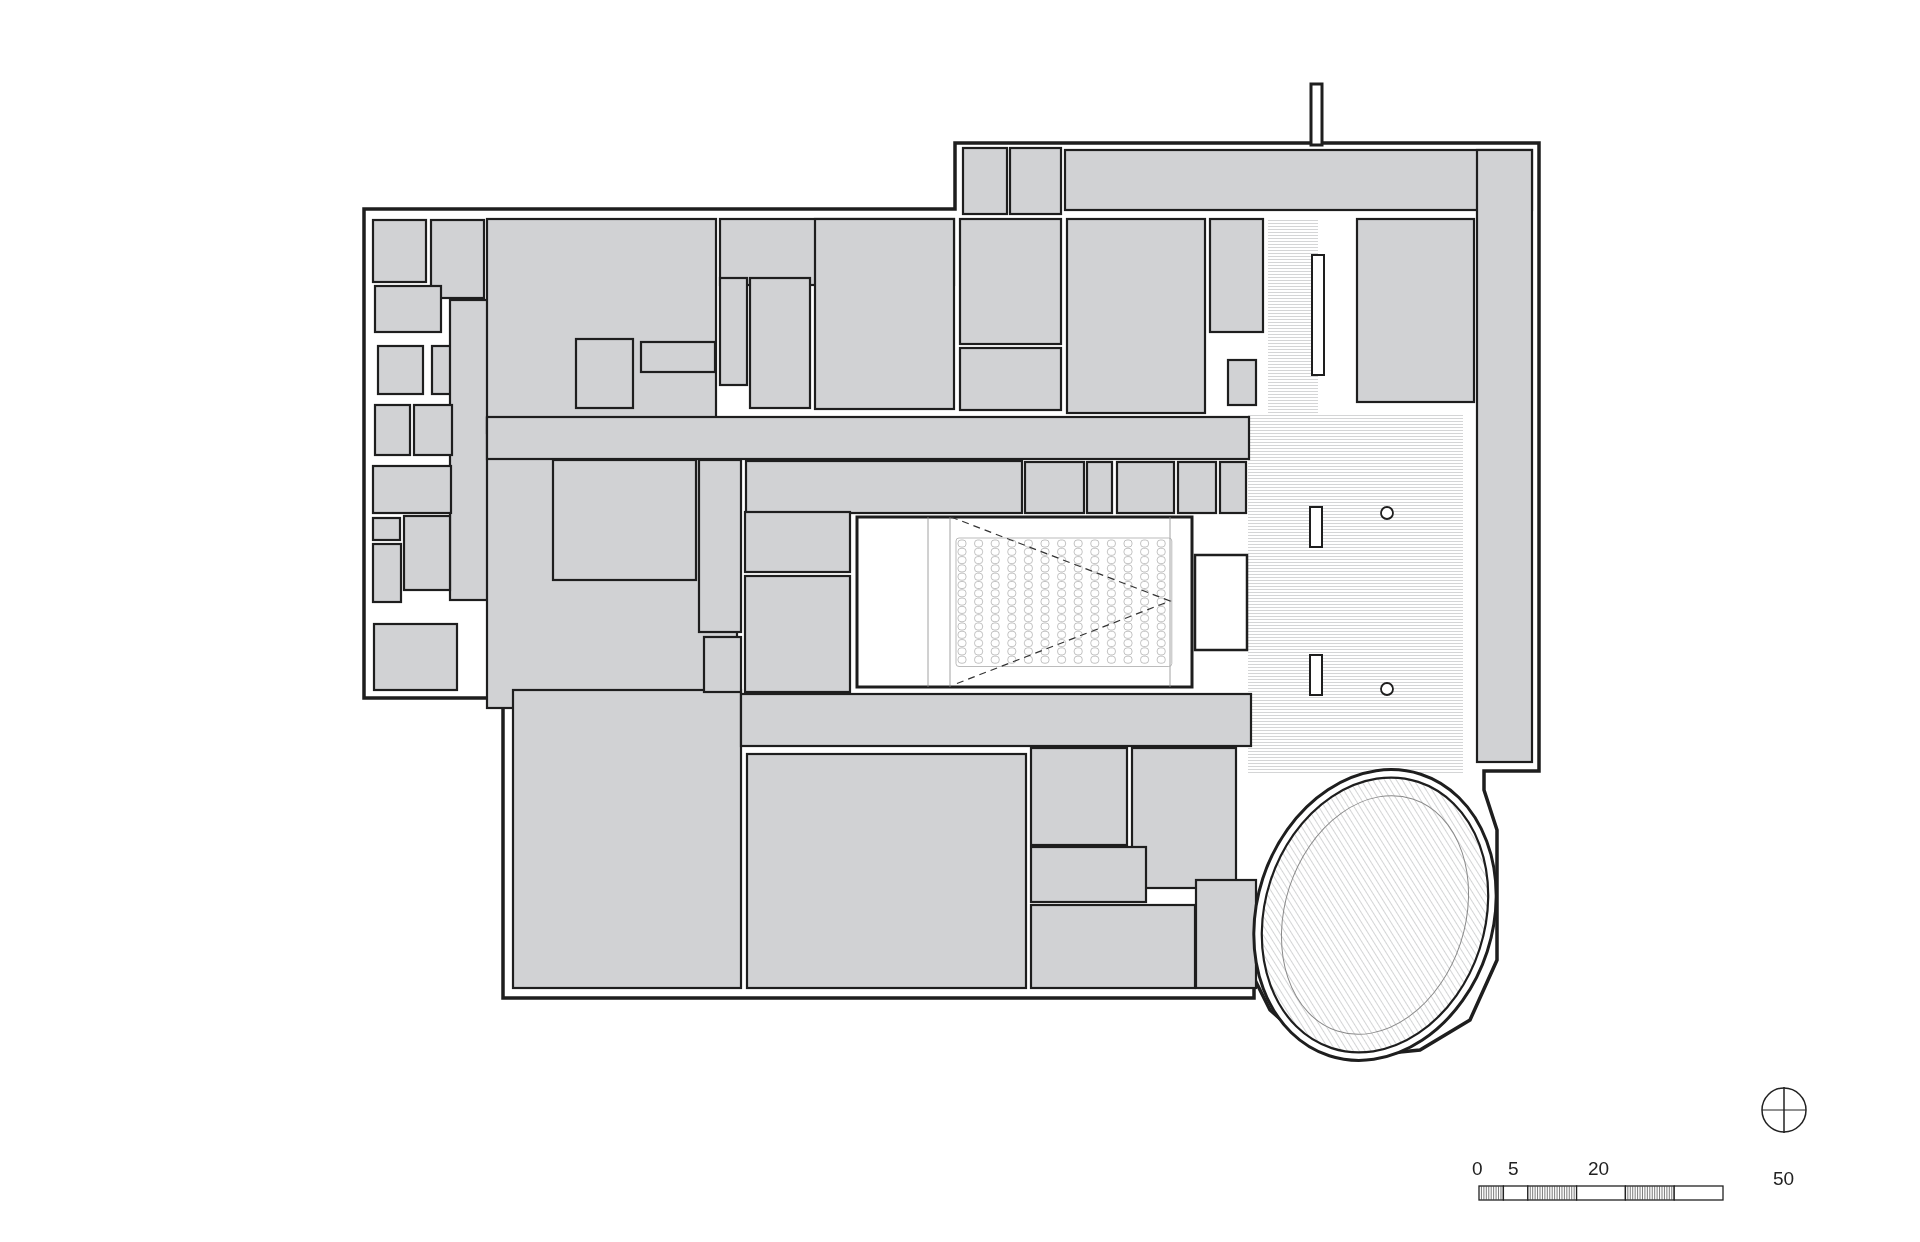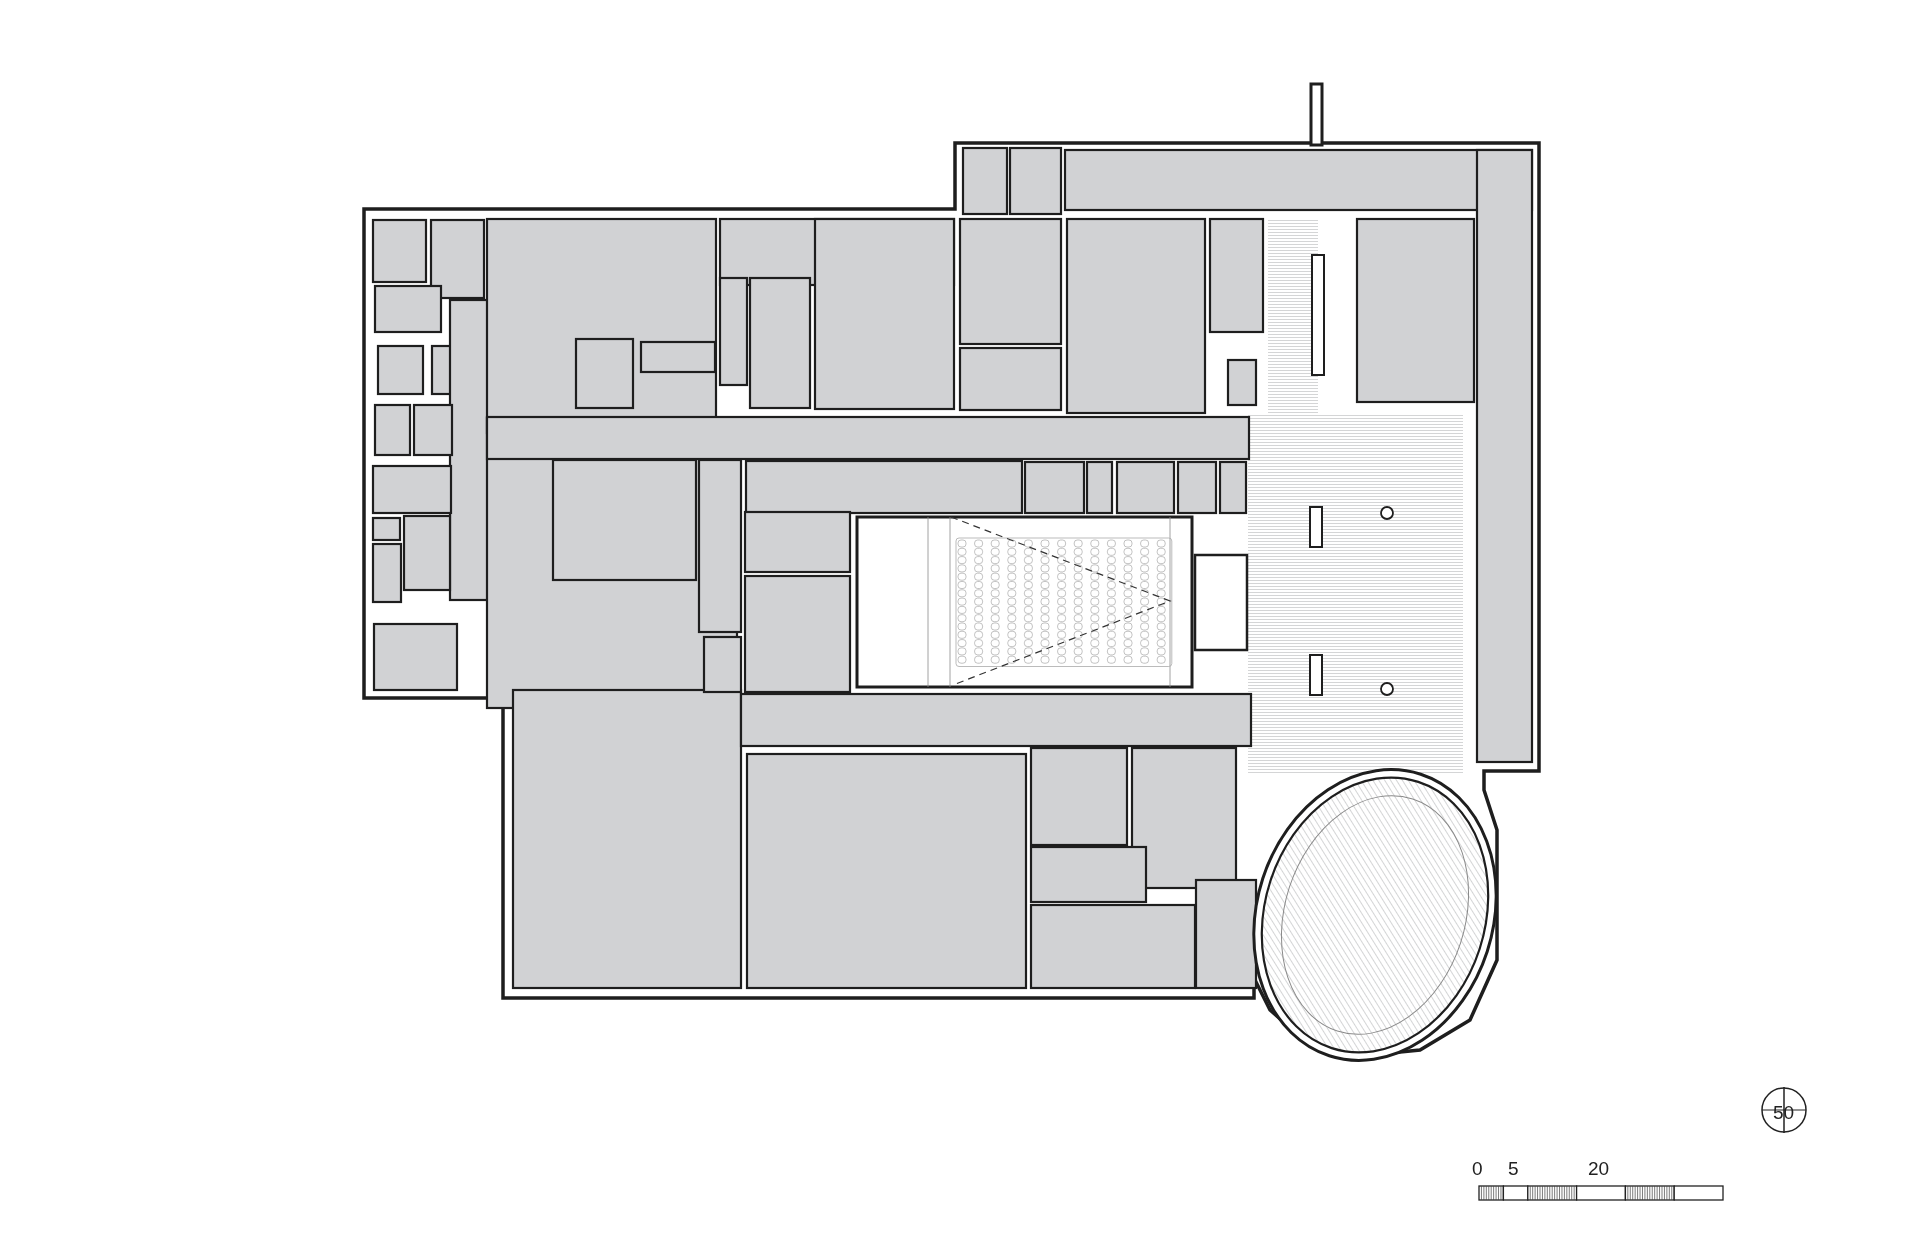--- a/index.html
+++ b/index.html
@@ -354,13 +354,13 @@
   <g id="north-layer">
       <circle cx="1784" cy="1110" r="22" fill="none" stroke="#222" stroke-width="1.5"></circle>
       <line x1="1784" y1="1087" x2="1784" y2="1133" stroke="#222" stroke-width="1.5"></line>
       <line x1="1762" y1="1110" x2="1806" y2="1110" stroke="#222" stroke-width="1"></line>
     </g>
 </svg>
 
 <div class="scale-label" style="left:1472px;top:1158px;">0</div>
 <div class="scale-label" style="left:1508px;top:1158px;">5</div>
 <div class="scale-label" style="left:1588px;top:1158px;">20</div>
-<div class="scale-label" style="left:1773px;top:1102px;">50</div>
+<div class="scale-label" style="left:1773px;top:1168px;">50</div>
 
 </body></html>

